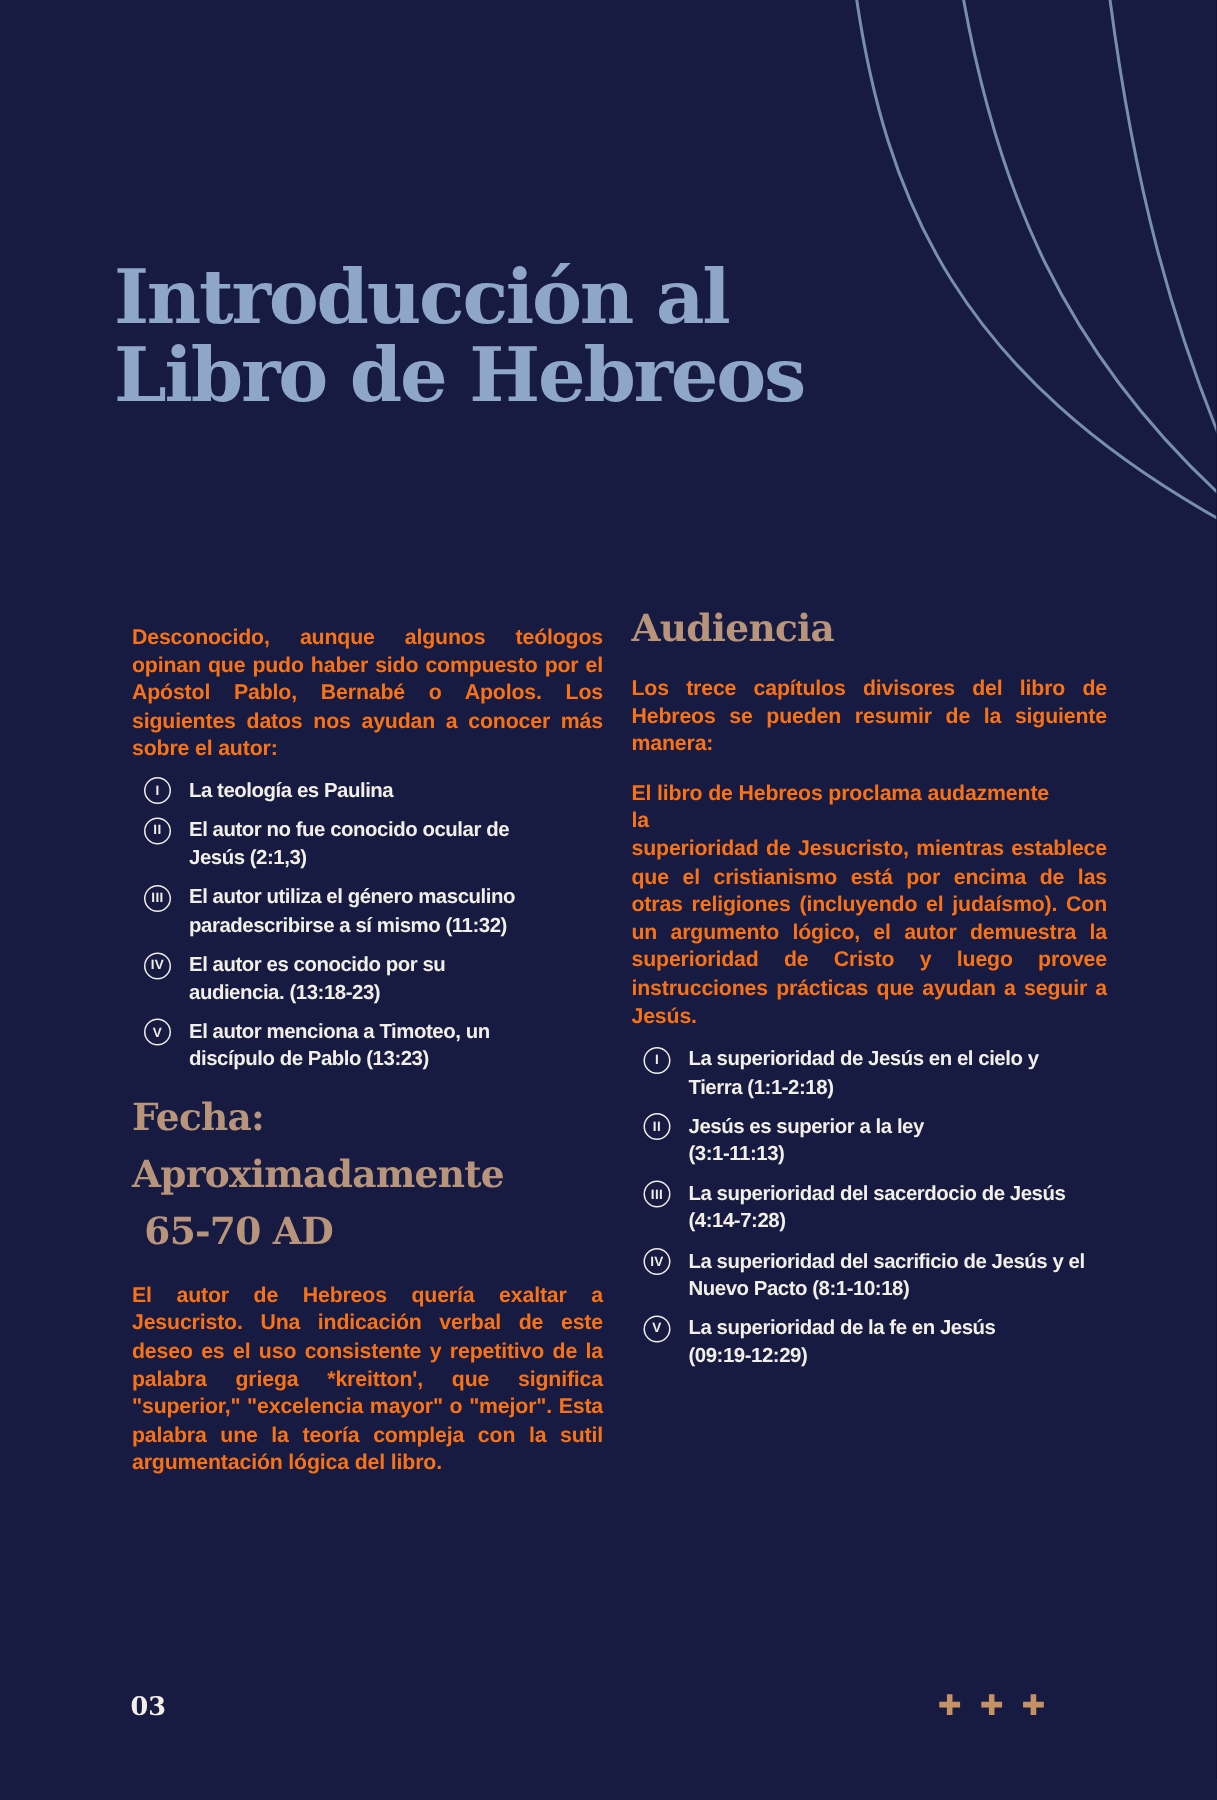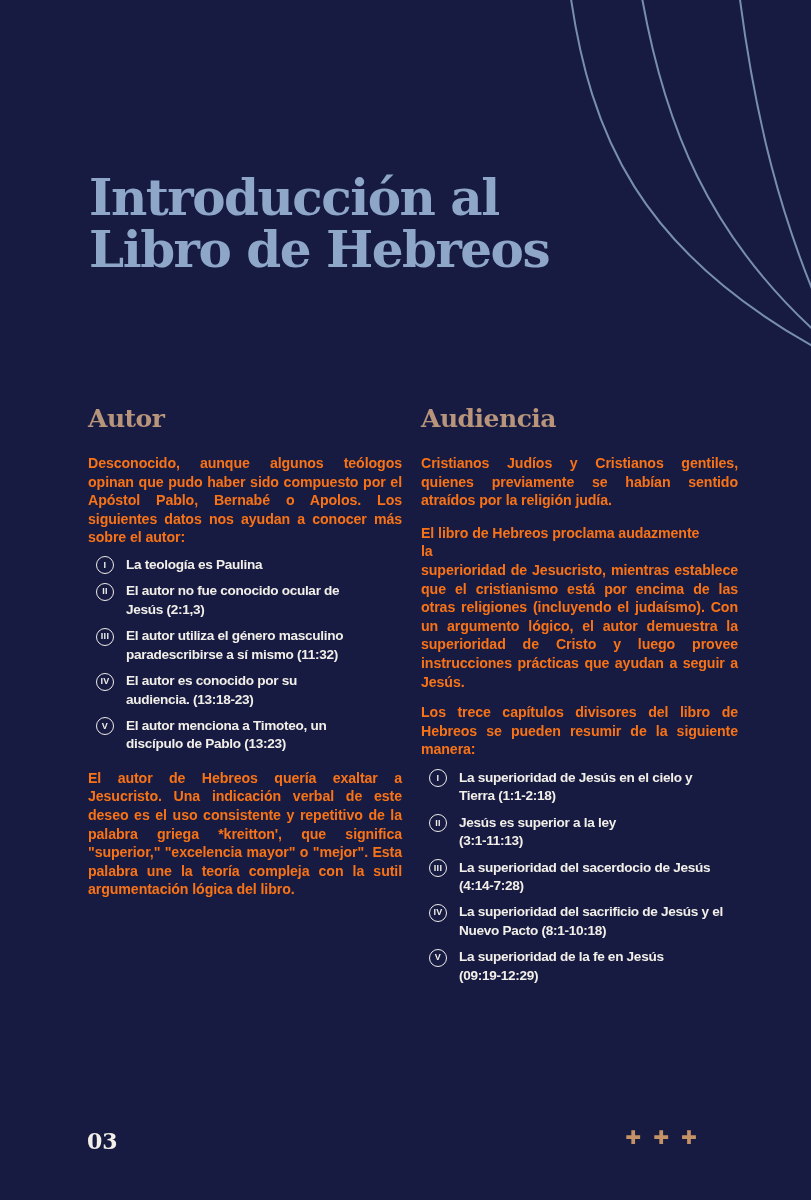--- a/index.html
+++ b/index.html
@@ -9,21 +9,21 @@
     width:811px; height:1200px;
     margin:0 auto;
     background:#171b42;
     overflow:hidden;
     font-family:"Liberation Sans", sans-serif;
   }
   .arcs { position:absolute; top:0; left:0; width:811px; height:1200px; pointer-events:none; }
   .arcs path { fill:none; stroke:#8aa2c2; stroke-width:2; opacity:.85; }
 
   .title {
-    position:absolute; left:89px; top:172px;
+    position:absolute; left:76px; top:172px;
     font-family:"DejaVu Serif","Liberation Serif",serif;
     font-weight:700;
     font-size:50px; line-height:52px; letter-spacing:-1.5px;
     color:#8ea6c8;
     white-space:pre-line;
   }
 
   .col { position:absolute; top:400px; color:#f2efe8; }
   .col-left  { left:88px;  width:314px; }
   .col-right { left:421px; width:317px; }
@@ -77,21 +77,21 @@
     font-size:13.6px; line-height:18.4px; font-weight:700;
     letter-spacing:-0.3px;
     color:#f2efe8;
     white-space:pre-line;
     margin-right:-16px;
   }
 
   .page-number {
     position:absolute; left:87px; top:1128px;
     font-family:"DejaVu Serif","Liberation Serif",serif;
-    font-weight:700; font-size:22px; color:#f2efe8;
+    font-weight:700; font-size:17px; color:#f2efe8;
   }
   .plus-row {
     position:absolute; right:114px; top:1128px;
     display:flex; gap:12px;
     color:#c49264; font-size:19px; line-height:1;
     font-family:"DejaVu Sans", sans-serif;
   }
 </style>
 </head>
 <body>
@@ -102,21 +102,20 @@
     <path d="M570,-8 C590,135 640,250 816,348"></path>
     <path d="M641,-8 C664,125 708,235 820,336"></path>
     <path d="M739,-8 C755,118 780,218 826,322"></path>
   </svg>
 
   <h1 class="title">Introducción al
 Libro de Hebreos</h1>
 
   <div class="col col-left">
 
-    <h2 class="section">Autor</h2>
     <p class="body mt-autor-p">Desconocido, aunque algunos teólogos opinan que pudo haber sido compuesto por el Apóstol Pablo, Bernabé o Apolos. Los siguientes datos nos ayudan a conocer más sobre el autor:</p>
 
     <ul class="rlist mt-list">
       <li>
         <span class="num-circle">
             <span>I</span>
           </span>
         <span class="li-text">La teología es Paulina</span>
       </li>
       <li>
@@ -142,32 +141,33 @@
       </li>
       <li>
         <span class="num-circle">
             <span>V</span>
           </span>
         <span class="li-text">El autor menciona a Timoteo, un
 discípulo de Pablo (13:23)</span>
       </li>
     </ul>
 
+    <h2 class="section h-pre mt-fecha">Fecha: Aproximadamente
+ 65-70 AD</h2>
     <p class="body mt-mensaje-p">El autor de Hebreos quería exaltar a Jesucristo. Una indicación verbal de este deseo es el uso consistente y repetitivo de la palabra griega *kreitton', que significa "superior," "excelencia mayor" o "mejor". Esta palabra une la teoría compleja con la sutil argumentación lógica del libro.</p>
   </div>
 
   <div class="col col-right">
 
     <h2 class="section">Audiencia</h2>
-    <p class="body mt-aud-p">Cristianos Judíos y Cristianos gentiles, quienes previamente se habían sentido atraídos por la religión judía.</p>
-
+
+    <p class="body mt-res-p2">Los trece capítulos divisores del libro de Hebreos se pueden resumir de la siguiente manera:</p>
     <p class="body mt-res-p1">El libro de Hebreos proclama audazmente
 la
 superioridad de Jesucristo, mientras establece que el cristianismo está por encima de las otras religiones (incluyendo el judaísmo). Con un argumento lógico, el autor demuestra la superioridad de Cristo y luego provee instrucciones prácticas que ayudan a seguir a Jesús.</p>
-    <p class="body mt-res-p2">Los trece capítulos divisores del libro de Hebreos se pueden resumir de la siguiente manera:</p>
 
     <ul class="rlist mt-res-list">
       <li>
         <span class="num-circle">
             <span>I</span>
           </span>
         <span class="li-text">La superioridad de Jesús en el cielo y
 Tierra (1:1-2:18)</span>
       </li>
       <li>

